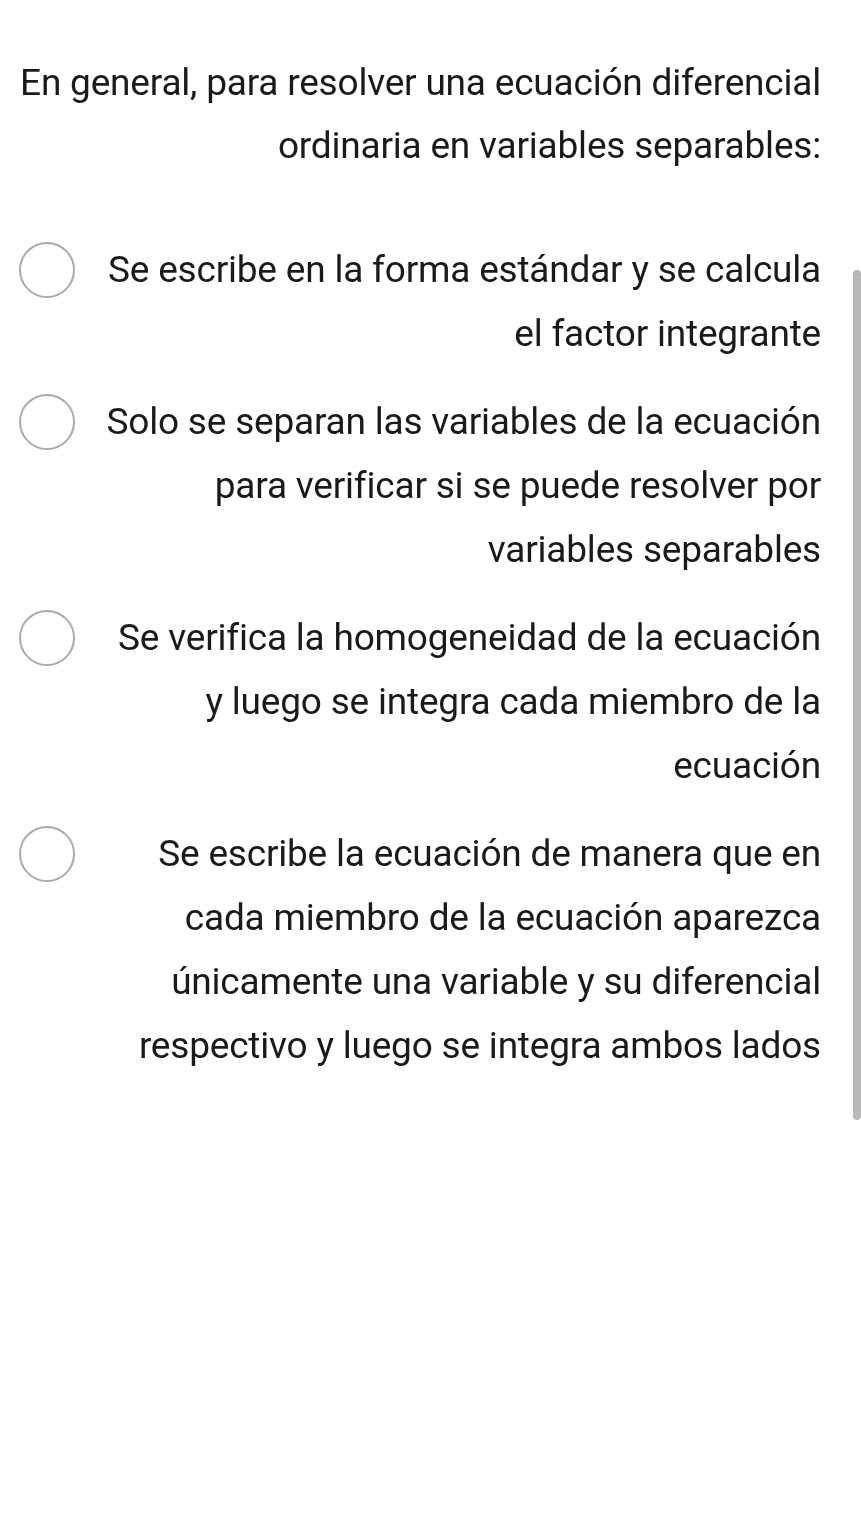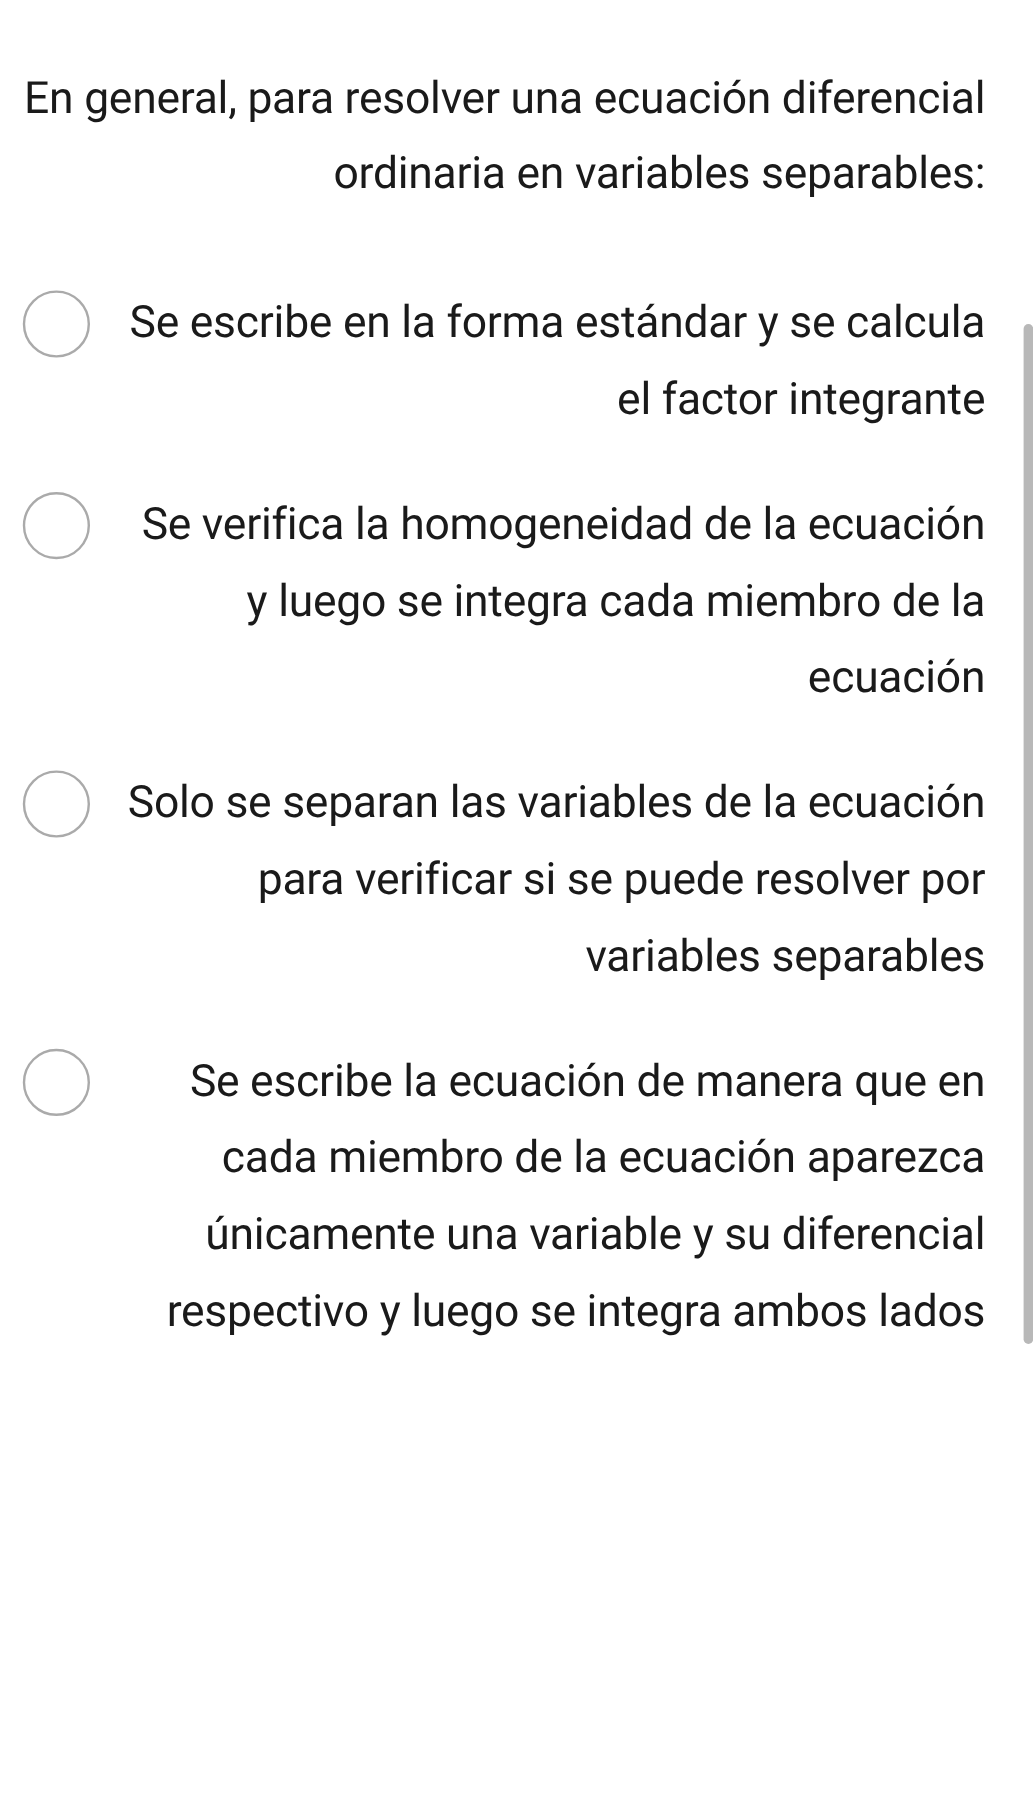--- a/index.html
+++ b/index.html
@@ -29,21 +29,21 @@
     .prompt {
       font-size: 37px;
       line-height: 1.5;
       color: #1a1a1a;
       margin-bottom: 65px;
       letter-spacing: -0.2px;
     }
     .options {
       display: flex;
       flex-direction: column;
-      gap: 40px;
+      gap: 24px;
     }
     .option {
       display: flex;
       align-items: flex-start;
       gap: 18px;
       cursor: pointer;
     }
     .radio {
       width: 56px;
       height: 56px;
@@ -76,25 +76,25 @@
 
 <div class="content">
   <div class="question-text">En general, para resolver una ecuación diferencial ordinaria en variables separables:</div>
   <div class="options">
     <div class="option">
       <div class="radio"></div>
       <div class="option-text">Se escribe en la forma estándar y se calcula el factor integrante</div>
     </div>
     <div class="option">
       <div class="radio"></div>
-      <div class="option-text">Se verifica la homogeneidad de la ecuación y luego se integra cada miembro de la ecuación</div>
+      <div class="option-text"> Solo se separan las variables de la ecuación para verificar si se puede resolver por variables separables</div>
     </div>
     <div class="option">
       <div class="radio"></div>
-      <div class="option-text"> Solo se separan las variables de la ecuación para verificar si se puede resolver por variables separables</div>
+      <div class="option-text">Se verifica la homogeneidad de la ecuación y luego se integra cada miembro de la ecuación</div>
     </div>
     <div class="option">
       <div class="radio"></div>
       <div class="option-text">Se escribe la ecuación de manera que en cada miembro de la ecuación aparezca únicamente una variable y su diferencial respectivo y luego se integra ambos lados</div>
     </div>
   </div>
 </div>
 
 <div class="scrollbar"></div>
 

